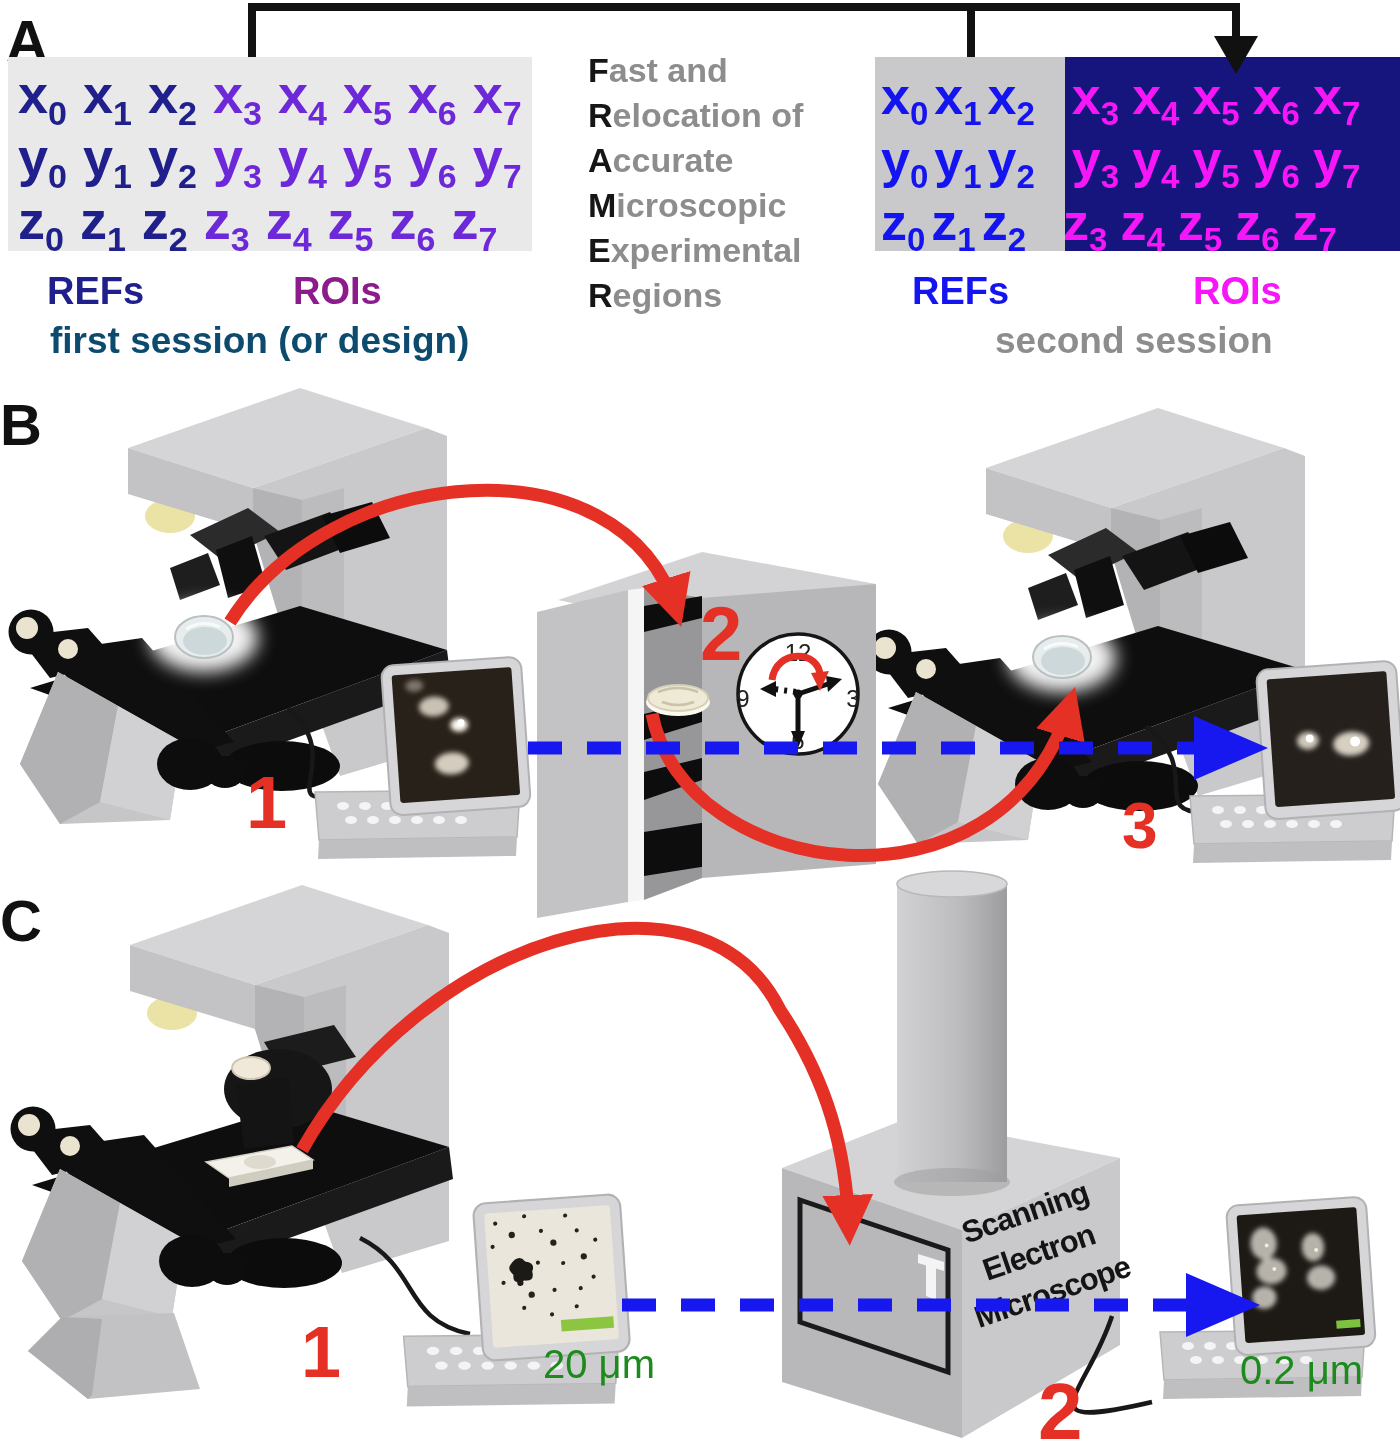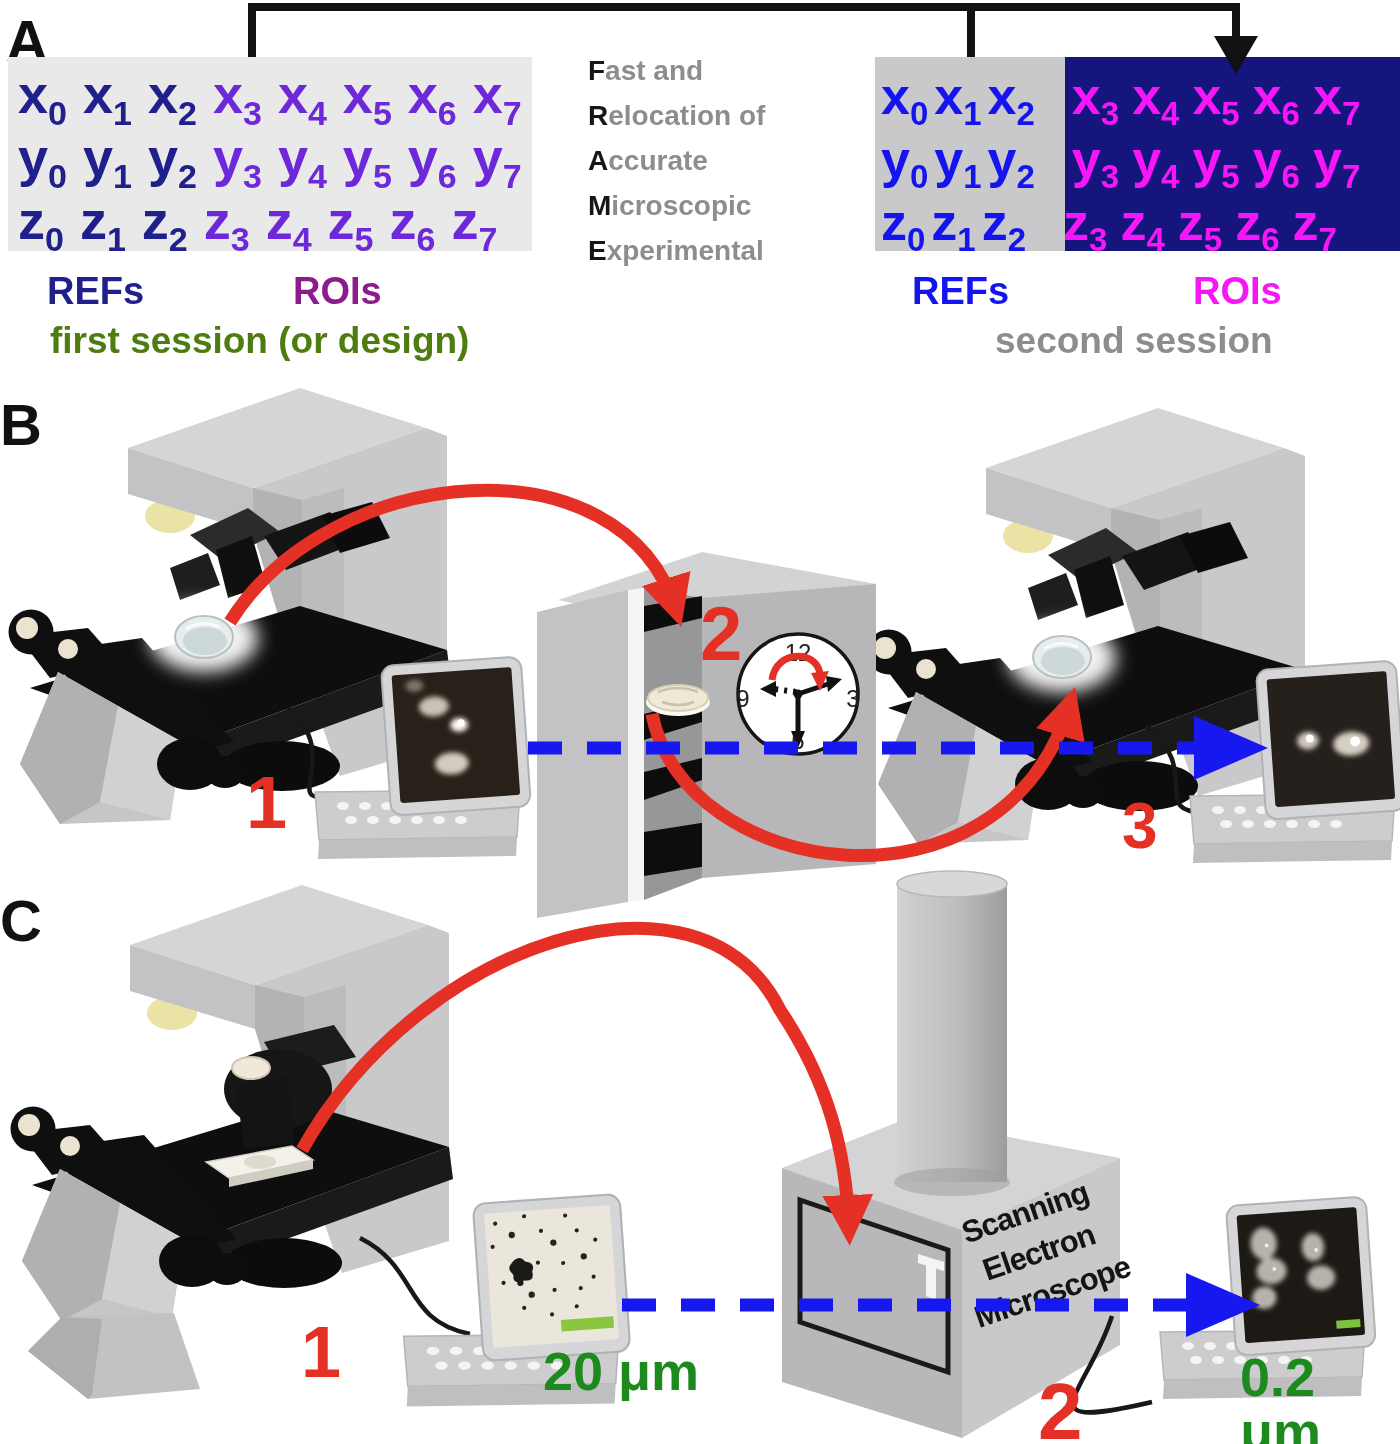--- a/index.html
+++ b/index.html
@@ -21,27 +21,27 @@
   .m-first .cell sub{font-size:34px;}
   .m-first .ref{color:#20208c;}
   .m-first .roi{color:#6d28d9;}
   .m-second{font-size:52px;}
   .m-second .cell{margin-right:6px;}
   .m-second .cell sub{font-size:33px;}
   .m-second .ref{color:#1414f0;}
   .m-second .roi{color:#f716f7;margin-right:13px;}
   .m-second .firstroi{margin-left:31px;}
   .grp-label{font-weight:bold;font-size:38px;line-height:1;}
-  .caption{font-weight:bold;font-size:37px;line-height:1;color:#4d7c0f;}
-  #farmer{left:588px;top:48px;font-size:28px;font-weight:bold;line-height:45px;}
+  .caption{font-weight:bold;font-size:37px;line-height:1;color:#0c4a6e;}
+  #farmer{left:588px;top:48px;font-size:34px;font-weight:bold;line-height:45px;}
   #farmer .ini{color:#161616;}
   #farmer .rest{color:#8d8d8d;}
   
   .step{font-weight:bold;color:#e53025;line-height:1;z-index:5;}
-  .scale-label{font-weight:bold;color:#1c8a1d;font-size:54px;line-height:1;z-index:5;}
+  .scale-label{font-weight:normal;color:#1c8a1d;font-size:40px;line-height:1;z-index:5;}
   #scene{left:0;top:380px;z-index:1;}
   #bracket{left:0;top:0;z-index:2;}
   .svgtext{font-family:"Liberation Sans",sans-serif;}
 </style>
 </head>
 <body>
 
 <div id="page">
 
   <div class="abs panel-label" style="left:6px;top:12px;">A</div>
@@ -65,20 +65,21 @@
   <div class="abs grp-label" style="left:47px;top:272px;color:#20208c;">REFs</div>
   <div class="abs grp-label" style="left:293px;top:272px;color:#8c1b8c;">ROIs</div>
   <div class="abs caption" style="left:50px;top:322px;">first session (or design)</div>
 
   <div id="farmer" class="abs">
     <div class="fline"><span class="ini">F</span><span class="rest">ast and</span></div>
     <div class="fline"><span class="ini">R</span><span class="rest">elocation of</span></div>
     <div class="fline"><span class="ini">A</span><span class="rest">ccurate</span></div>
     <div class="fline"><span class="ini">M</span><span class="rest">icroscopic</span></div>
     <div class="fline"><span class="ini">E</span><span class="rest">xperimental</span></div>
+    <div class="fline"><span class="ini">R</span><span class="rest">egions</span></div>
   </div>
 
   <div id="boxA2" class="abs">
     <div class="abs bg-gray"></div>
     <div class="abs bg-navy"></div>
     <div class="abs matrix m-second" style="left:6px;top:8px;">
         <div class="mrow"><span class="cell ref"><span>x</span><sub>0</sub></span><span class="cell ref"><span>x</span><sub>1</sub></span><span class="cell ref"><span>x</span><sub>2</sub></span><span class="cell roi firstroi"><span>x</span><sub>3</sub></span><span class="cell roi"><span>x</span><sub>4</sub></span><span class="cell roi"><span>x</span><sub>5</sub></span><span class="cell roi"><span>x</span><sub>6</sub></span><span class="cell roi"><span>x</span><sub>7</sub></span></div>
         <div class="mrow"><span class="cell ref"><span>y</span><sub>0</sub></span><span class="cell ref"><span>y</span><sub>1</sub></span><span class="cell ref"><span>y</span><sub>2</sub></span><span class="cell roi firstroi"><span>y</span><sub>3</sub></span><span class="cell roi"><span>y</span><sub>4</sub></span><span class="cell roi"><span>y</span><sub>5</sub></span><span class="cell roi"><span>y</span><sub>6</sub></span><span class="cell roi"><span>y</span><sub>7</sub></span></div>
         <div class="mrow"><span class="cell ref"><span>z</span><sub>0</sub></span><span class="cell ref"><span>z</span><sub>1</sub></span><span class="cell ref"><span>z</span><sub>2</sub></span><span class="cell roi firstroi"><span>z</span><sub>3</sub></span><span class="cell roi"><span>z</span><sub>4</sub></span><span class="cell roi"><span>z</span><sub>5</sub></span><span class="cell roi"><span>z</span><sub>6</sub></span><span class="cell roi"><span>z</span><sub>7</sub></span></div>
       </div>

